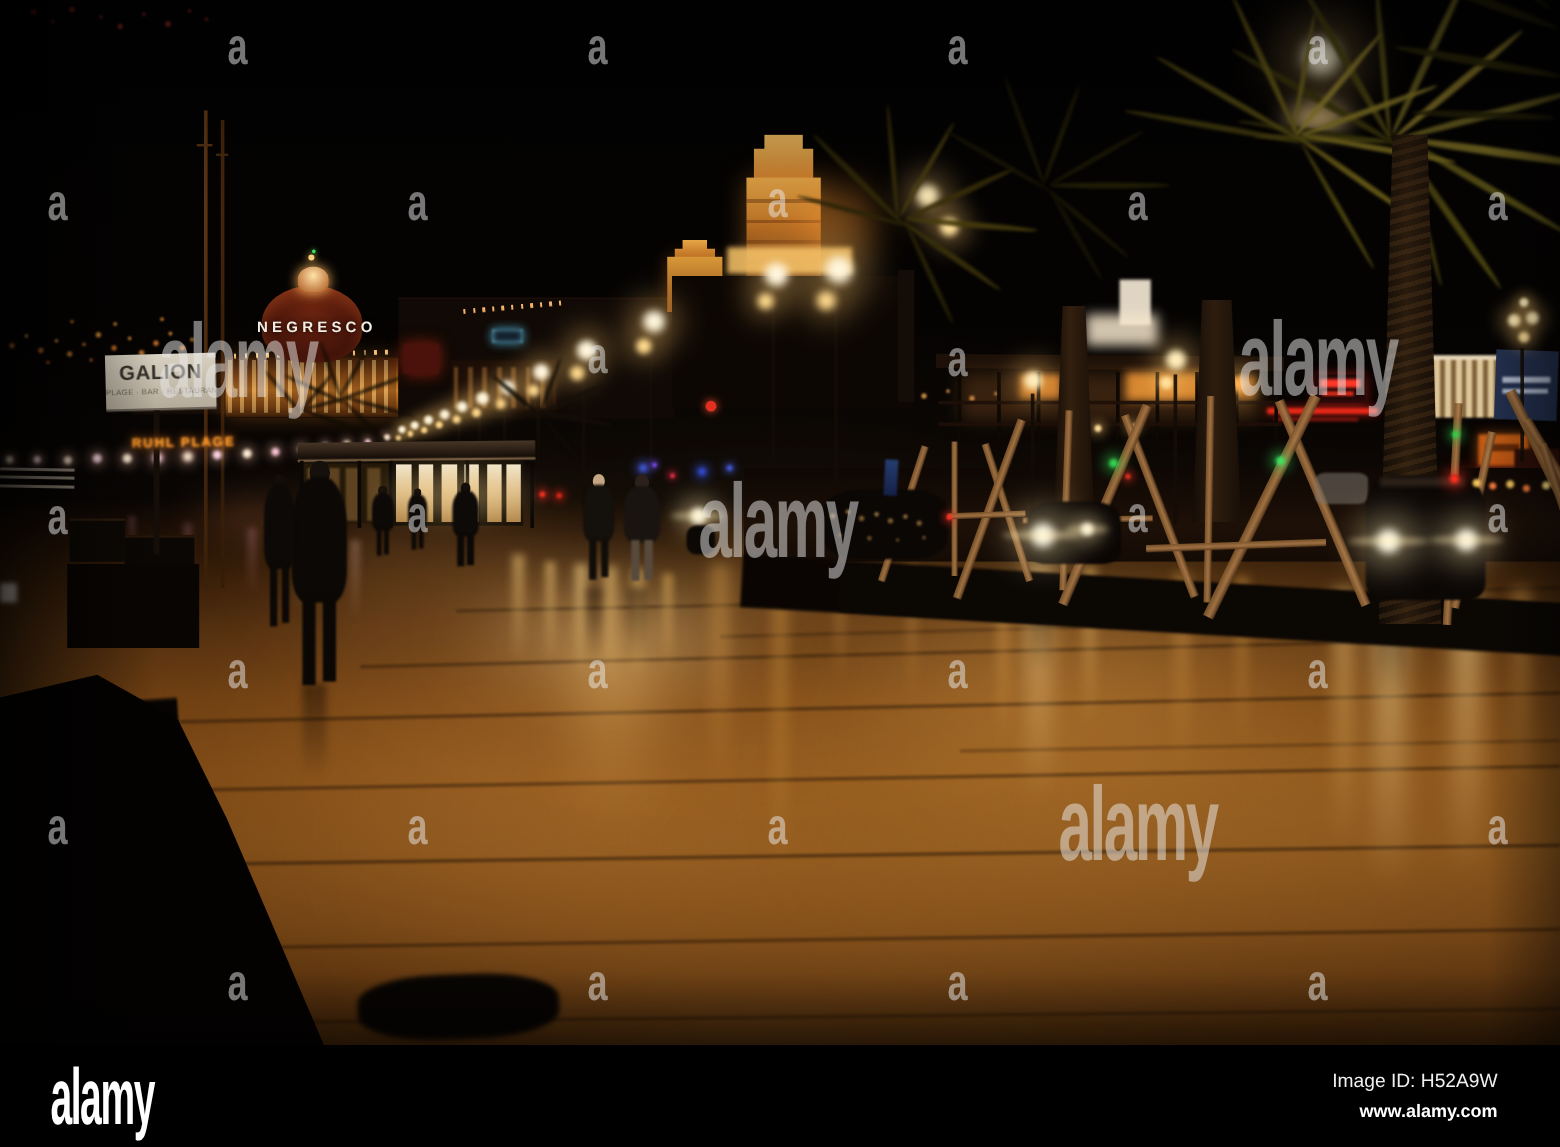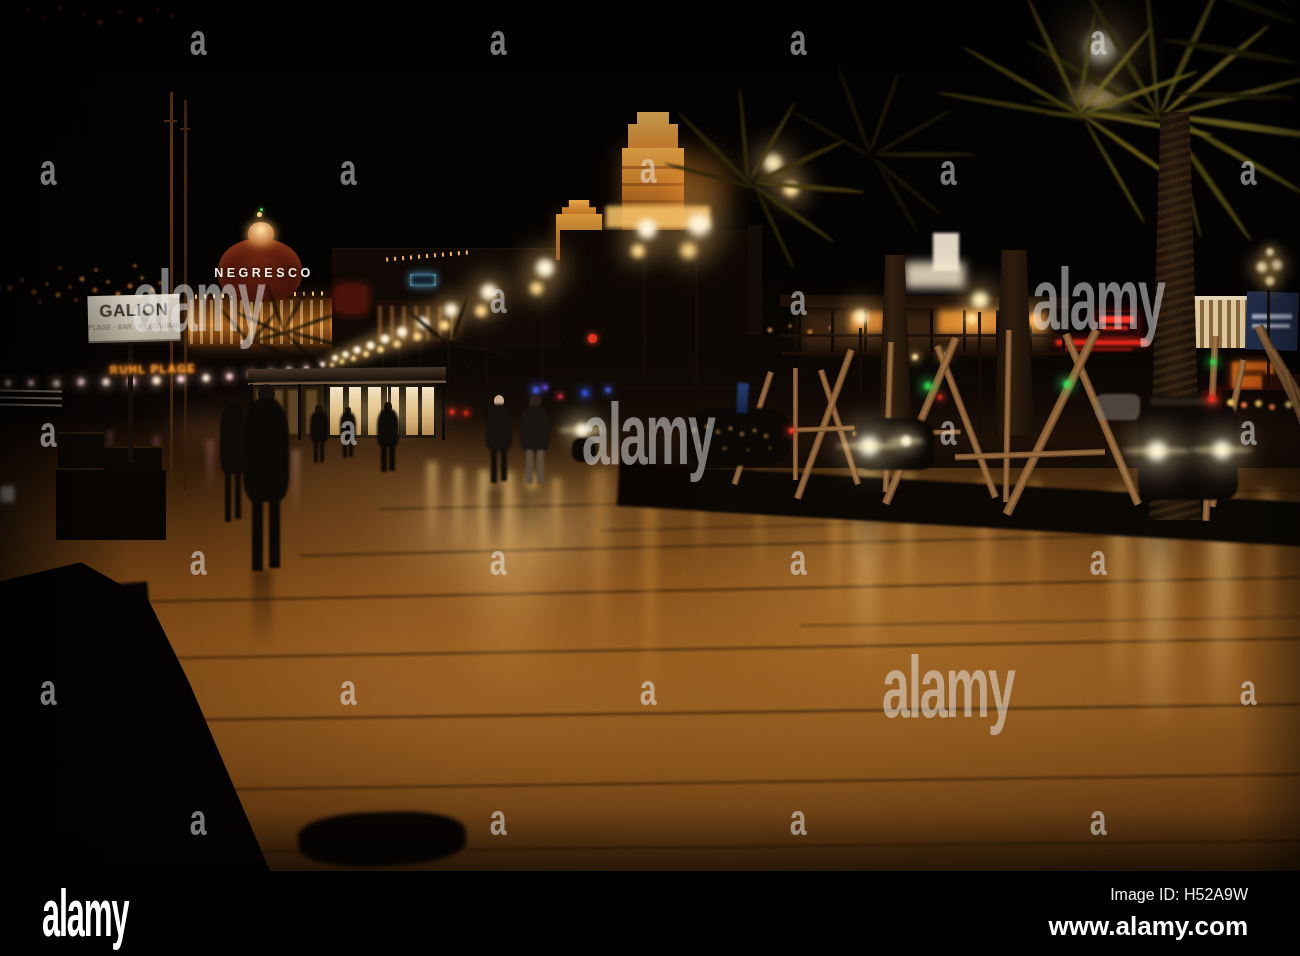--- a/index.html
+++ b/index.html
@@ -9,21 +9,21 @@
          background:#050302;overflow:hidden;}
   .abs{position:absolute;}
   
   #footer{position:absolute;left:0;top:871px;width:1300px;height:85px;background:#000;
           display:flex;align-items:center;justify-content:space-between;
           padding:0 52px 0 42px;box-sizing:border-box;z-index:90;}
   .logo{font-weight:bold;font-size:56px;line-height:1;color:#fff;
         transform:scale(.58,1.18);transform-origin:left center;letter-spacing:-2px;}
   .fright{text-align:right;}
   .fid{font-size:16px;color:#f0f0f0;margin-bottom:7px;}
-  .furl{font-size:26px;font-weight:bold;color:#fff;}
+  .furl{font-size:15px;font-weight:bold;color:#fff;}
   
   .wm{position:absolute;color:rgba(235,235,235,.5);font-weight:bold;font-size:50px;line-height:1;
       letter-spacing:-2px;transform:translate(-50%,-50%) scaleY(1.75);filter:blur(.3px);
       z-index:70;pointer-events:none;white-space:nowrap;}
   .wma{font-size:30px;letter-spacing:0;transform:translate(-50%,-50%) scaleY(1.45);}
   
   #galion-board{position:absolute;left:88px;top:295px;width:92px;height:47px;
       background:linear-gradient(180deg,#d9d2c2,#b4ab9a);transform:rotate(-1.5deg);
       border-bottom:2px solid #6a6258;text-align:center;padding-top:7px;box-sizing:border-box;
       filter:blur(.4px);}

